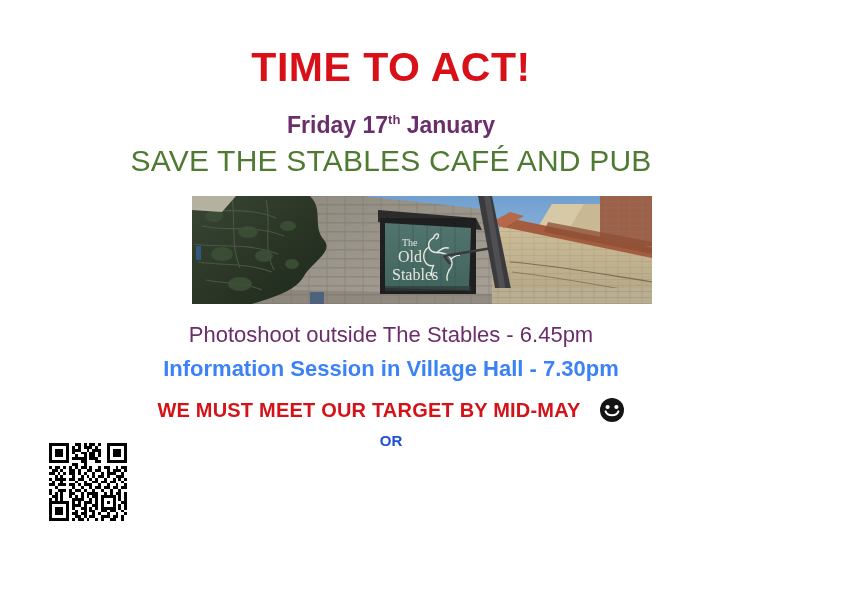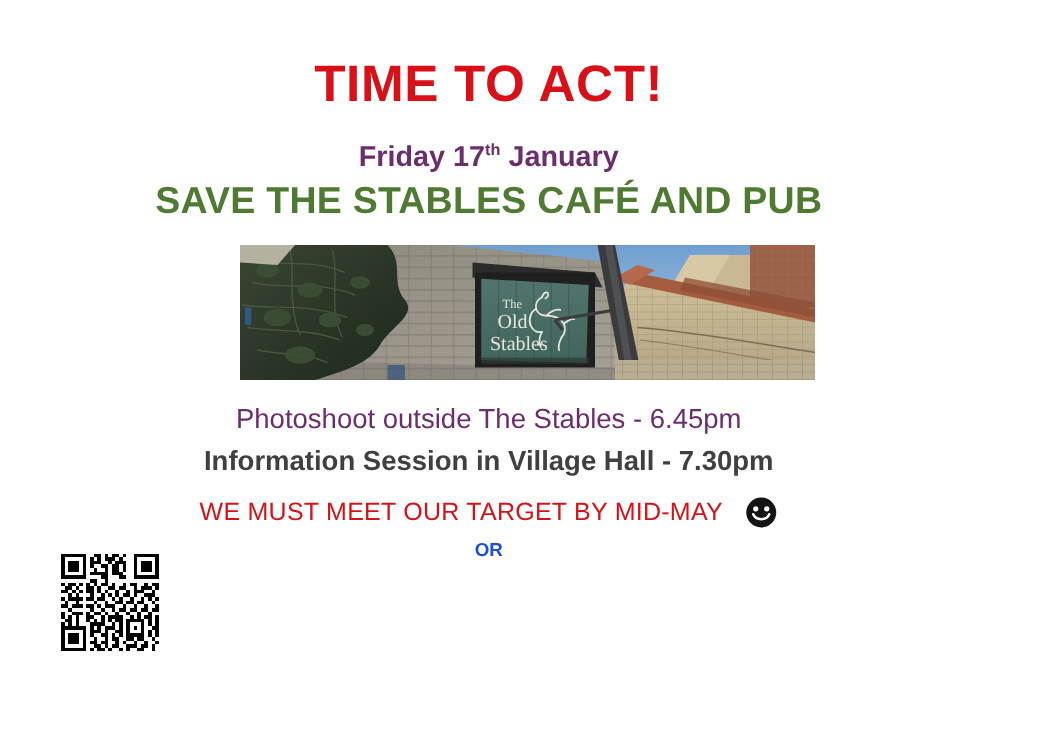--- a/index.html
+++ b/index.html
@@ -24,48 +24,48 @@
   #date-line{
     top:112px;
     font-size:23px;
     font-weight:bold;
     color:#6b2d6b;
   }
   #date-line sup{font-size:13px;vertical-align:super;line-height:0;margin-top:35px;}
   #title-save{
     top:144px;
     font-size:30px;
-    font-weight:bold;
+    font-weight:normal;
     letter-spacing:.2px;
     color:#4f7a32;
   }
 
   
   .photo-wrap{
     position:absolute;
     left:192px;top:196px;
     width:460px;height:108px;
     overflow:hidden;
     background:#a3a3a3;
   }
   .photo-svg{display:block;width:460px;height:108px;}
 
   
   #detail-1{top:322px;font-size:22px;font-weight:normal;color:#6b2d6b;}
-  #detail-2{top:356px;font-size:22px;font-weight:bold;color:#404040;}
+  #detail-2{top:356px;font-size:22px;font-weight:bold;color:#3b82f6;}
 
   .warn-row{
     position:absolute;left:0;width:100%;
     display:flex;align-items:center;justify-content:center;
     gap:18px;white-space:nowrap;
   }
   #warn-1{top:397px;}
   #warn-2{top:466px;}
   .warn-text{
-    font-size:20px;font-weight:normal;letter-spacing:.2px;color:#d41318;
+    font-size:20px;font-weight:bold;letter-spacing:.2px;color:#d41318;
   }
   #or-line{top:432px;font-size:15px;font-weight:bold;color:#1d4ed8;}
   #pledge-line{top:493px;font-size:22px;font-weight:bold;color:#1b2a5e;}
 
   .face{display:block;}
 
   
   .qr-wrap{position:absolute;left:46px;top:440px;width:84px;height:84px;background:#ffffff;}
   .qr-svg{display:block;width:84px;height:84px;}
 </style>

